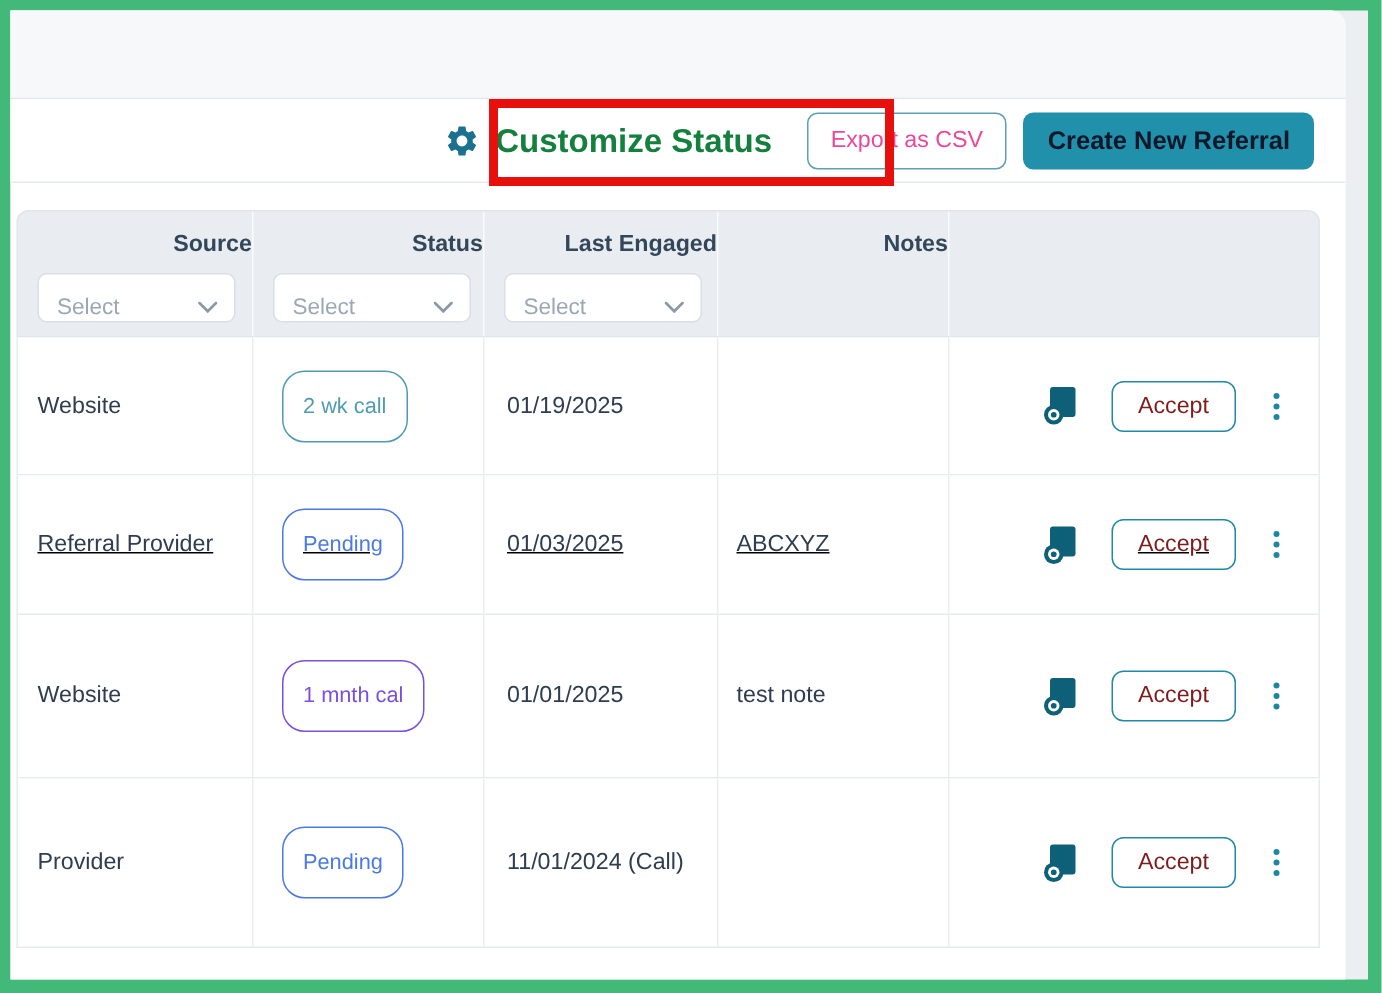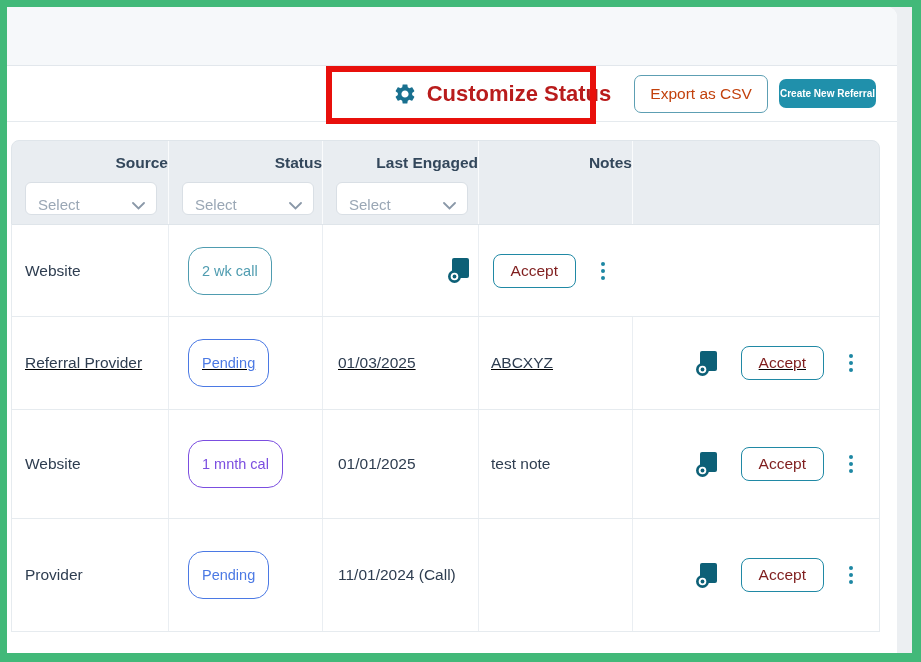--- a/index.html
+++ b/index.html
@@ -2,24 +2,24 @@
 <html><head>
 <meta charset="utf-8">
 <style>
   * { margin:0; padding:0; box-sizing:border-box; font-family:"Liberation Sans", sans-serif; }
   body { width:921px; height:662px; overflow:hidden; }
   .screen { position:relative; width:921px; height:662px; background:#42b979; }
   .page { position:absolute; left:7px; top:7px; width:905px; height:646px; background:#eceff2; }
   .card { position:absolute; left:0; top:0; width:890px; height:646px; background:#ffffff; border-top-right-radius:10px; }
   .topband { height:59px; background:#f6f8fa; border-bottom:1px solid #e2e7ec; border-top-right-radius:10px; }
   .toolbar { height:56px; border-bottom:1px solid #e5eaee; display:flex; align-items:center; justify-content:flex-end; padding-right:21px; gap:11px; background:#fff; }
-  .customize-btn { display:flex; align-items:center; gap:10px; background:none; border:none; color:#b91c1c; font-size:22px; font-weight:600; cursor:pointer; margin-right:12px; }
+  .customize-btn { display:flex; align-items:center; gap:10px; background:none; border:none; color:#15803d; font-size:22px; font-weight:600; cursor:pointer; margin-right:12px; }
   .customize-btn svg { display:block; }
-  .export-btn { border:1px solid #5d9fb3; color:#c2410c; background:#fff; border-radius:7px; font-size:15.5px; padding:9px 15px; cursor:pointer; }
-  .create-btn { background:#2090ab; color:#ffffff; border:none; border-radius:7px; font-size:10px; font-weight:600; padding:9px 1px; cursor:pointer; }
+  .export-btn { border:1px solid #5d9fb3; color:#ec4899; background:#fff; border-radius:7px; font-size:15.5px; padding:9px 15px; cursor:pointer; }
+  .create-btn { background:#2090ab; color:#0f172a; border:none; border-radius:7px; font-size:17px; font-weight:600; padding:9px 16px; cursor:pointer; }
   .annotation { position:absolute; left:326px; top:66px; width:270px; height:58px; border:6px solid #e8100c; z-index:50; }
   .table { position:absolute; left:4px; top:133px; width:869px; }
   .thead { display:grid; grid-template-columns:157px 154px 156px 154px 248px; background:#e9edf1; border:1px solid #dfe5ea; border-radius:8px 8px 0 0; height:85px; }
   .th { padding:13px 0 0 13px; border-right:1px solid rgba(255,255,255,0.75);text-align:right; }
   .th:last-child { border-right:none; }
   .th-label { font-size:15.5px; font-weight:700; color:#33475b; margin-bottom:10px; }
   .select { width:132px; height:33px; background:#fff; border:1px solid #d9dfe5; border-radius:6px; display:flex; align-items:center; justify-content:space-between; padding:12px 11px 0 12px; color:#9aa7b5; font-size:15px; cursor:pointer; }
   .tr { display:grid; grid-template-columns:157px 154px 156px 154px 248px; border-left:1px solid #e6ebef; border-right:1px solid #e6ebef; border-bottom:1px solid #e6ebef; background:#fff; }
   .tr:nth-child(1) { height:92px; }
   .tr:nth-child(2) { height:93px;text-decoration:underline; }
@@ -94,20 +94,23 @@
           <div class="th"></div>
         </div>
         <div class="tbody">
   <div class="tr">
     <div class="td td-source">
                 <span>Website</span>
               </div>
     <div class="td td-status">
                 <span class="pill" style="color: rgb(79, 156, 176); border-color: rgb(79, 156, 176);">2 wk call</span>
               </div>
+    <div class="td td-date">
+                <span>01/19/2025</span>
+              </div>
     <div class="td td-notes">
                 <span></span>
               </div>
     <div class="td td-actions">
       <span class="note-icon">
         <svg width="26" height="27" viewBox="0 0 26 27">
           <path d="M8 1h13a2 2 0 0 1 2 2v16a2 2 0 0 1-2 2H12l-6-5V3a2 2 0 0 1 2-2z" fill="#0d6077"></path>
           <circle cx="8.5" cy="19.5" r="6.5" fill="#0d6077"></circle>
           <circle cx="8.5" cy="19.5" r="3.8" fill="#ffffff"></circle>
           <circle cx="8.5" cy="19.5" r="1.9" fill="#0d6077"></circle>

